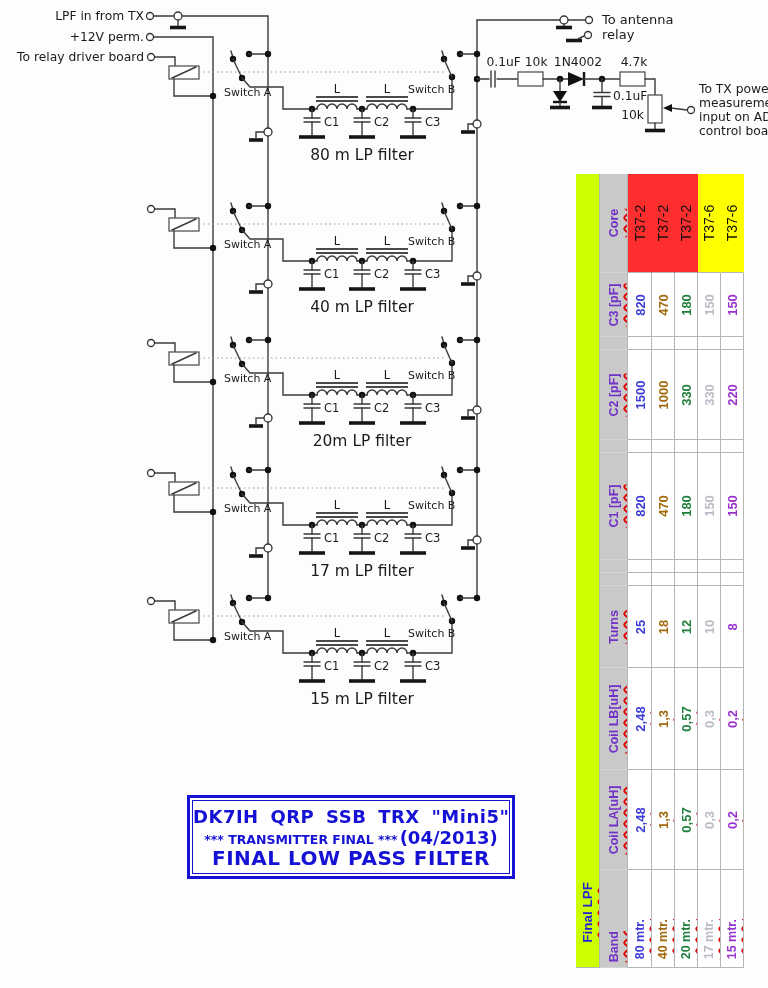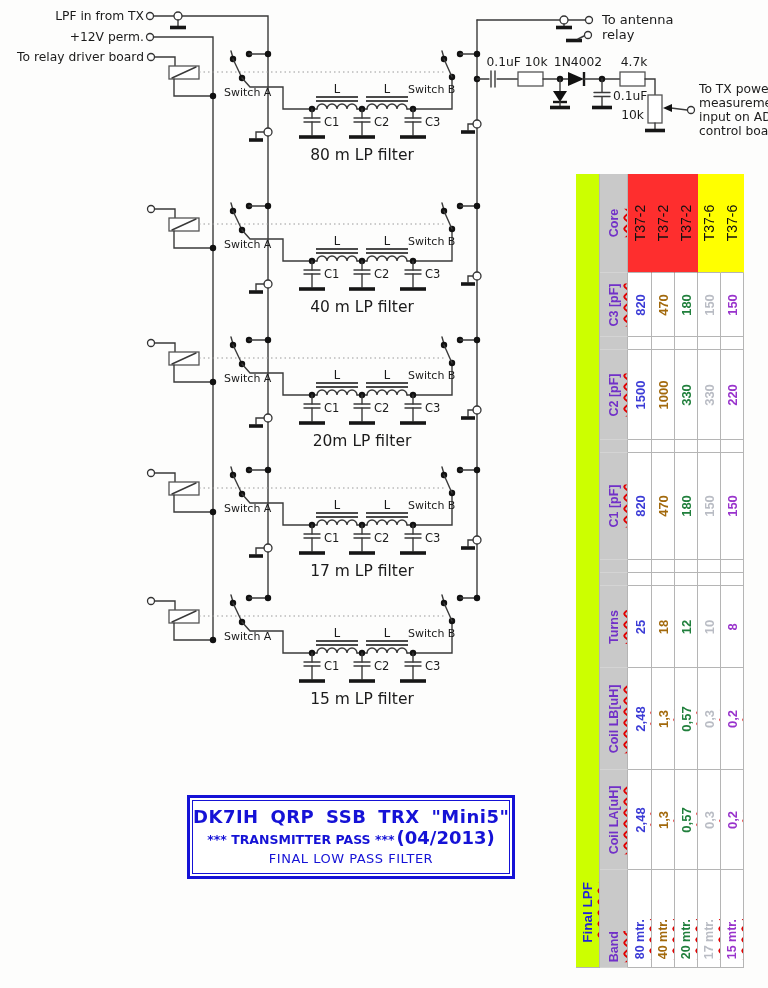--- a/index.html
+++ b/index.html
@@ -23,21 +23,21 @@
   .mid{text-anchor:middle;} .end{text-anchor:end;}
 
   
   #titleblock{position:absolute;left:187px;top:795px;width:328px;height:84px;
               border:3px solid #1512d6;box-sizing:border-box;background:#fff;}
   #tb-inner{position:absolute;inset:2px;border:1px solid #1512d6;text-align:center;
             color:#1512d6;padding-top:5px;box-sizing:border-box;}
   .tb-l1{font-size:18px;font-weight:bold;letter-spacing:0.5px;word-spacing:5px;line-height:22px;white-space:nowrap;}
   .tb-l2{font-size:12.5px;font-weight:bold;line-height:20px;white-space:nowrap;}
   .tb-date{font-size:18px;font-weight:bold;margin-left:2px;}
-  .tb-l3{font-size:13px;font-weight:normal;letter-spacing:0.5px;line-height:17px;white-space:nowrap;}
+  .tb-l3{font-size:20px;font-weight:bold;letter-spacing:0.5px;line-height:17px;white-space:nowrap;}
 
   
   #table-layer{position:absolute;left:0;top:0;width:768px;height:988px;pointer-events:none;
                font-family:"Liberation Sans","DejaVu Sans",sans-serif;}
   .cell{position:absolute;box-sizing:border-box;border-right:1px solid #b5b5b5;
         border-bottom:1px solid #b5b5b5;background:#fff;overflow:hidden;}
   .vt{position:absolute;left:50%;writing-mode:vertical-rl;white-space:nowrap;line-height:1;}
   .vt.ctr{top:50%;transform:translate(-50%,-50%) rotate(180deg);}
   .vt.bot{transform:translateX(-50%) rotate(180deg);}
   .sq{text-decoration-line:underline;text-decoration-style:wavy;
@@ -422,21 +422,21 @@
           <text x="374" y="670" class="t115">C2</text>
           <text x="425" y="670" class="t115">C3</text>
           <text x="362" y="704" class="t15" text-anchor="middle">15 m LP filter</text>
         </g>
       </g>
   </svg>
 
   <div id="titleblock">
     <div id="tb-inner">
       <div class="tb-l1">DK7IH  QRP  SSB  TRX  "Mini5"</div>
-      <div class="tb-l2"><span>*** TRANSMITTER PASS ***</span><span class="tb-date">(04/2013)</span></div>
+      <div class="tb-l2"><span>*** TRANSMITTER FINAL ***</span><span class="tb-date">(04/2013)</span></div>
       <div class="tb-l3">FINAL LOW PASS FILTER</div>
     </div>
   </div>
 
   <div id="table-layer">
       <div class="cell" style="left: 576px; top: 174px; width: 24px; height: 794px; background: rgb(204, 255, 0);">
         <span class="vt tcorner sq bot" style="bottom: 24px; color: rgb(34, 34, 216);">Final LPF</span>
       </div>
       <div class="cell" style="left: 600px; top: 174px; width: 28px; height: 99px; background: rgb(201, 201, 201); border-bottom-color: rgb(212, 212, 212);">
         <span class="vt th sq ctr" style="color: rgb(113, 48, 200);">Core</span>

